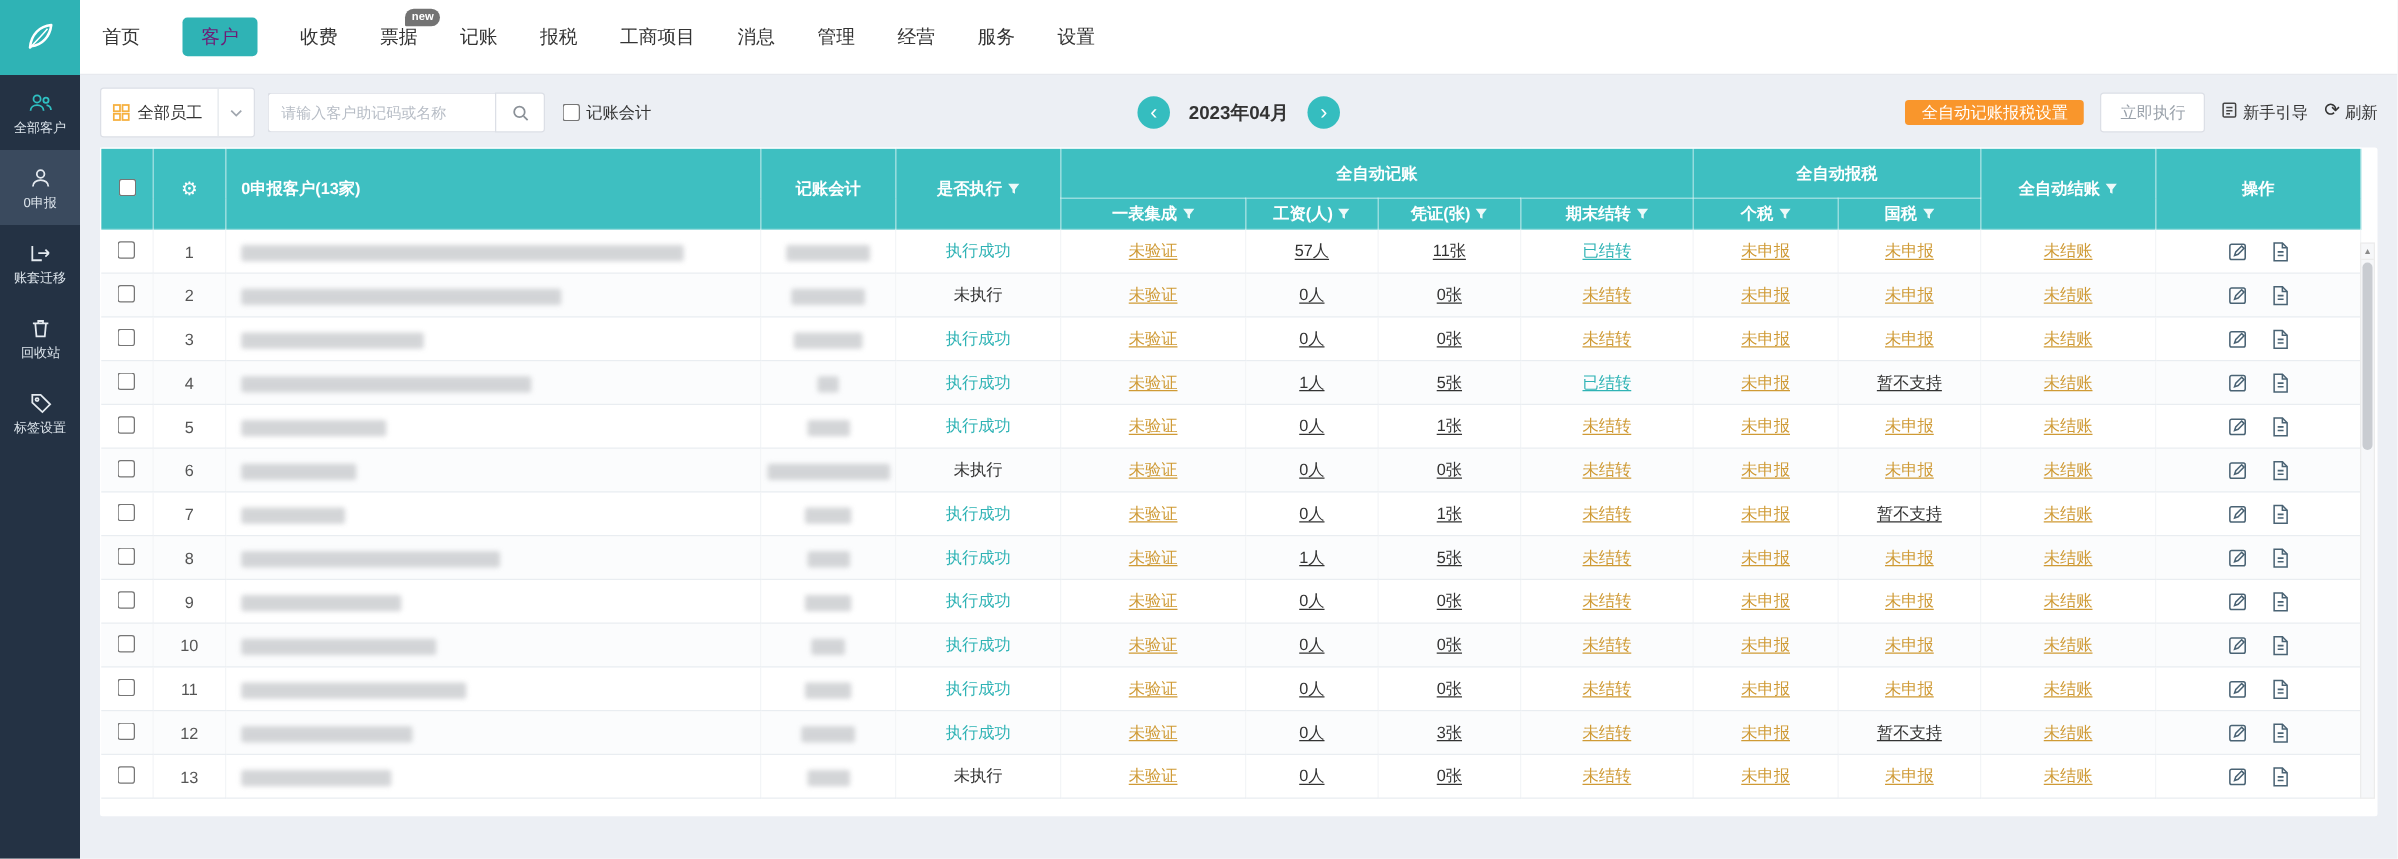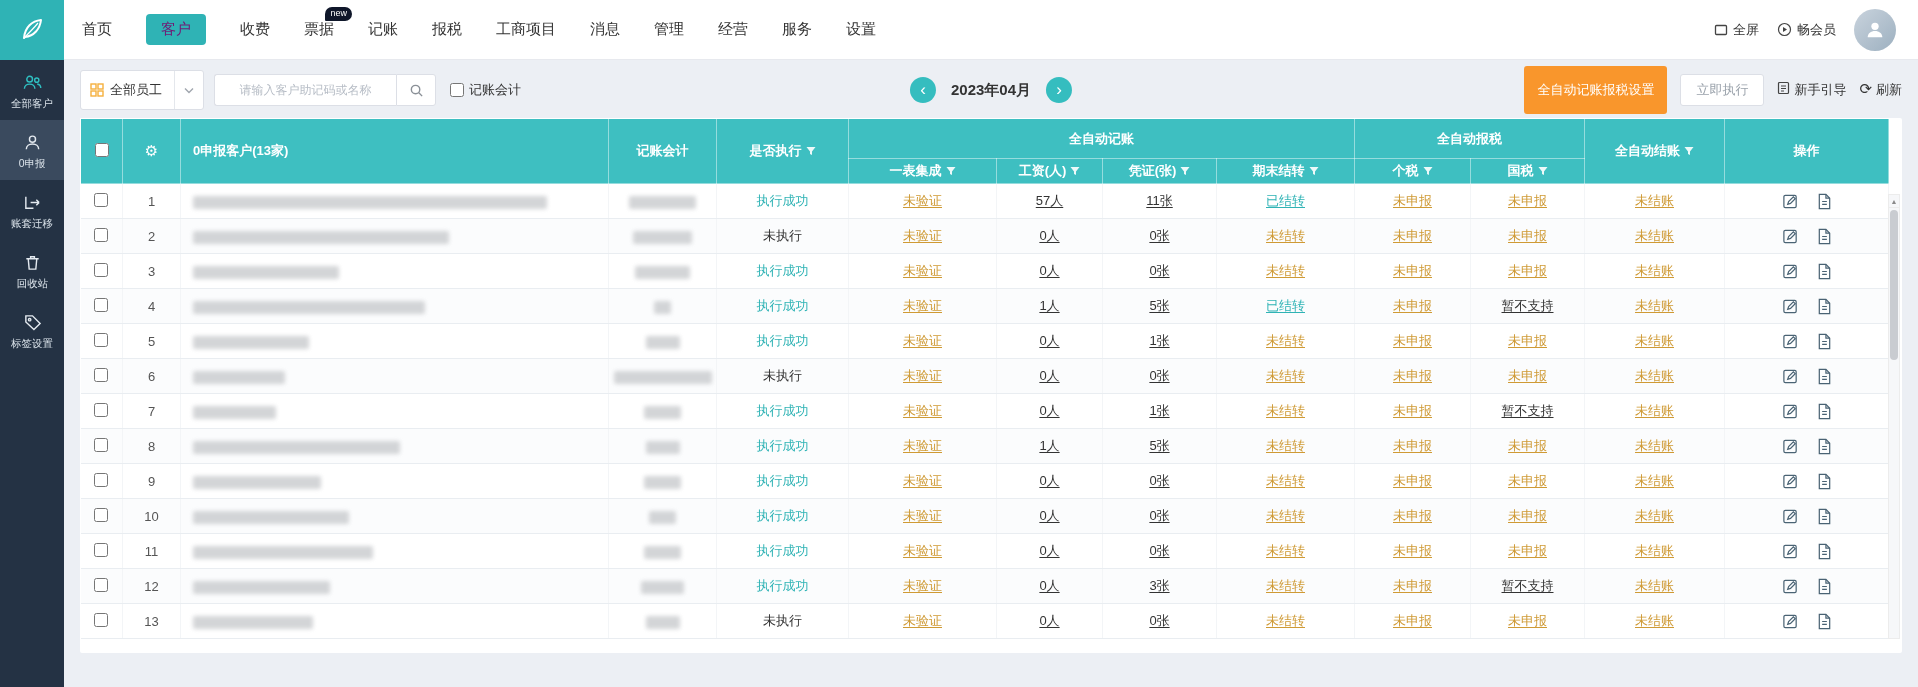--- a/index.html
+++ b/index.html
@@ -21,52 +21,52 @@
   .side-item svg { width:19px; height:19px; }
   .side-item .lbl { line-height:1; white-space:nowrap; transform:scale(.95); }
 
   
   .main { flex:1; display:flex; flex-direction:column; min-width:0; }
   .navbar { height:60px; background:#fff; border-bottom:1px solid #e7e9ee;
             display:flex; align-items:center; padding:0 22px 0 18px; }
   .menu { display:flex; align-items:center; gap:34px; font-size:15px; }
   .nav-item { position:relative; cursor:pointer; white-space:nowrap; }
   .nav-item.active { background:#2fb3b5; color:#701a75; padding:6px 15px; border-radius:4px; }
-  .nav-badge { position:absolute; top:-13px; right:-18px; background:#0f172a; color:#fff;
-               font-size:9px; line-height:1; padding:2px 5px 3px; border-radius:7px 7px 7px 1px; }
+  .nav-badge { position:absolute; top:-13px; right:-18px; background:#737373; color:#fff;
+               font-size:9px; line-height:1; padding:2px 5px 3px; border-radius:7px 7px 7px 1px;font-weight:bold; }
   .nav-right { margin-left:auto; display:flex; align-items:center; gap:18px; font-size:13px; }
   .nav-tool { display:flex; align-items:center; gap:5px; cursor:pointer; }
   .avatar { width:42px; height:42px; border-radius:50%; cursor:pointer;
             background:linear-gradient(135deg,#c9d3dd,#9db0c0);
             display:flex; align-items:center; justify-content:center; }
 
   
   .content { flex:1; position:relative; padding:13px 16px 0; }
   .toolbar { display:flex; align-items:center; height:34px; position:relative; margin-bottom:11px; }
   .tb-left { display:flex; align-items:center; gap:10px; }
   .select { display:flex; align-items:center; height:40px; background:#fff; border:1px solid #dcdfe6;
             border-radius:3px; font-size:13px; cursor:pointer; }
   .select .grid-ic { padding:0 6px 0 9px; display:flex; }
   .select .sel-label { padding-right:12px; }
   .select .chev { border-left:1px solid #e4e7ec; align-self:stretch; display:flex; align-items:center; padding:0 9px; }
   .searchwrap { display:flex; }
   .search-input { height:32px; width:182px; border:1px solid #dcdfe6; border-right:none;
-                  border-radius:3px 0 0 3px; padding:0 10px; font-size:12px; color:#333; outline:none; background:#fff;text-align:center; }
+                  border-radius:3px 0 0 3px; padding:0 10px; font-size:12px; color:#333; outline:none; background:#fff; }
   .search-input::placeholder { color:#b7bdc6; }
   .search-btn { width:40px; height:32px; border:1px solid #dcdfe6; background:#fff;
                 border-radius:0 3px 3px 0; display:flex; align-items:center; justify-content:center; cursor:pointer; }
   .chk { display:flex; align-items:center; gap:5px; font-size:13px; margin-left:4px; }
   input[type=checkbox] { width:14px; height:14px; accent-color:#2fb3b5; margin:0; }
   .datebar { position:absolute; left:50%; transform:translateX(-50%); display:flex; align-items:center; gap:15px; }
   .circ { width:26px; height:26px; border-radius:50%; background:#35bdbf; color:#fff; border:none;
           display:flex; align-items:center; justify-content:center; font-size:17px; cursor:pointer;
           line-height:1; padding:0 0 2px; }
   .month { font-size:15px; font-weight:700; }
   .tb-right { margin-left:auto; display:flex; align-items:center; gap:13px; font-size:13px; }
-  .btn-orange { background:#f9962c; color:#fff; border:none; border-radius:3px; height:48px;
+  .btn-orange { background:#f9962c; color:#fff; border:none; border-radius:3px; height:20px;
                 padding:0 13px; font-size:13px; cursor:pointer; }
   .btn-plain { background:#fff; border:1px solid #dcdfe6; border-radius:3px; height:32px;
                padding:0 15px; font-size:13px; color:#9aa2ab; cursor:pointer; }
   .tool-link { display:flex; gap:4px; cursor:pointer; }
   .refresh-glyph { font-size:15px; line-height:1; }
 
   
   .panel { position:relative; background:#fff; border-radius:2px; padding-bottom:14px; }
   table { width:calc(100% - 13px); border-collapse:collapse; table-layout:fixed; }
   thead th { background:#3ebfc1; color:#fff; font-weight:600; font-size:13px;
@@ -159,41 +159,20 @@
         <span class="nav-item"><span>票据</span><span class="nav-badge">new</span></span>
         <span class="nav-item">记账</span>
         <span class="nav-item">报税</span>
         <span class="nav-item">工商项目</span>
         <span class="nav-item">消息</span>
         <span class="nav-item">管理</span>
         <span class="nav-item">经营</span>
         <span class="nav-item">服务</span>
         <span class="nav-item">设置</span>
       </nav>
-      <div class="nav-right">
-        <span class="nav-tool">
-          <svg width="14" height="14" viewBox="0 0 14 14" fill="none" stroke="#444" stroke-width="1.3">
-            <rect x="1.5" y="2.5" width="11" height="9" rx="1"></rect>
-          </svg>
-          <span>全屏</span>
-        </span>
-        <span class="nav-tool">
-          <svg width="15" height="15" viewBox="0 0 15 15">
-            <circle cx="7.5" cy="7.5" r="6" fill="none" stroke="#444" stroke-width="1.2"></circle>
-            <path d="M6 5l4 2.5L6 10z" fill="#444"></path>
-          </svg>
-          <span>畅会员</span>
-        </span>
-        <span class="avatar">
-          <svg width="22" height="22" viewBox="0 0 24 24" fill="#fff">
-            <circle cx="12" cy="8" r="4"></circle>
-              <path d="M4 20c0-4.4 3.6-7 8-7s8 2.6 8 7z"></path>
-          </svg>
-        </span>
-      </div>
     </header>
 
     <div class="content">
 
       <div class="toolbar">
         <div class="tb-left">
           <div class="select">
             <span class="grid-ic">
               <svg width="14" height="14" viewBox="0 0 14 14" fill="none" stroke="#f6b03d" stroke-width="1.4">
                 <rect x="1" y="1" width="5" height="5"></rect>

